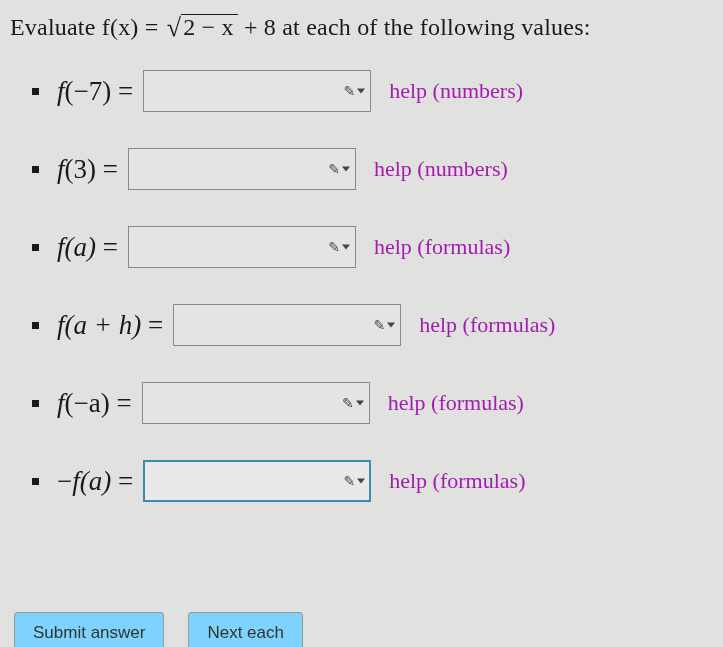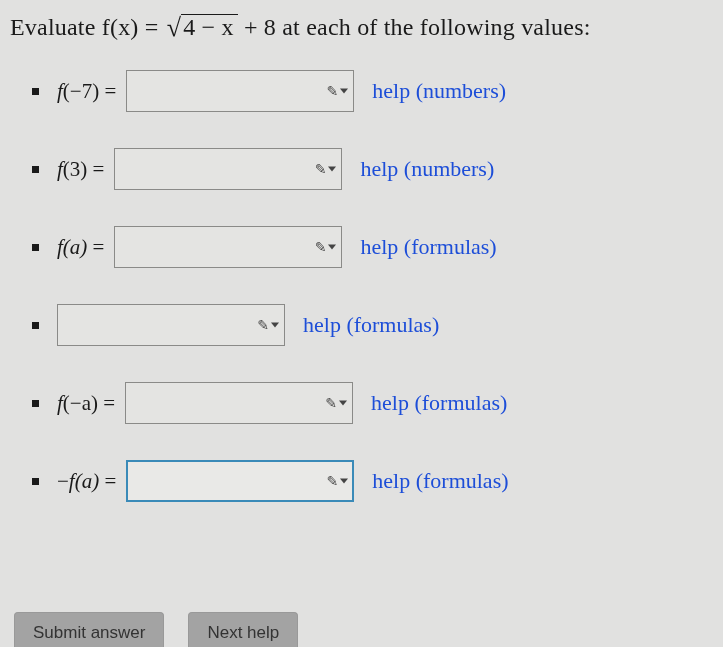--- a/index.html
+++ b/index.html
@@ -43,21 +43,21 @@
     position: relative;
   }
   .bullet {
     width: 7px;
     height: 7px;
     background: #1a1a1a;
     margin: 0 18px 0 22px;
     flex-shrink: 0;
   }
   .label {
-    font-size: 21px;
+    font-size: 27px;
     font-style: italic;
     white-space: nowrap;
     margin-right: 10px;
   }
   .label .up { font-style: normal; }
   .answer-box {
     width: 228px;
     height: 42px;
     border: 1.5px solid #8a8a88;
     background: #e4e4e2;
@@ -89,49 +89,49 @@
     color: #444;
   }
   .caret {
     width: 0; height: 0;
     border-left: 4px solid transparent;
     border-right: 4px solid transparent;
     border-top: 5px solid #444;
   }
   .help-link {
     font-size: 22px;
-    color: #1d4ed8;
+    color: #a21caf;
     cursor: pointer;
     text-decoration: none;
     text-align: right;
   }
   .bottom-row {
     position: absolute;
     bottom: 0;
     left: 14px;
     display: flex;
     gap: 24px;
   }
   .btn {
-    background: #a3a3a3;
+    background: #7dd3fc;
     border: 1px solid #999;
     border-bottom: none;
     padding: 10px 18px 4px 18px;
     font-family: Arial, sans-serif;
     font-size: 17px;
     color: #333;
     cursor: pointer;
     border-radius: 4px 4px 0 0;
   }
 </style>
 </head>
 <body>
 
 <div class="prompt">
-  <span>Evaluate </span><span class="fx">f(x)</span><span> = </span><span class="sqrt-wrap"><span class="sqrt-sym">√</span><span class="sqrt-body">4 − x</span></span><span> + 8 at each of the following values:</span>
+  <span>Evaluate </span><span class="fx">f(x)</span><span> = </span><span class="sqrt-wrap"><span class="sqrt-sym">√</span><span class="sqrt-body">2 − x</span></span><span> + 8 at each of the following values:</span>
 </div>
 
 <ul class="items">
 
   <li>
     <span class="bullet"></span>
     <span class="label">
       <span>f</span><span class="up">(−7)</span><span class="up"> =</span>
     </span>
     <span class="input-wrap">
@@ -169,20 +169,23 @@
       <span class="mode-toggle">
         <span class="pencil">✎</span>
         <span class="caret"></span>
       </span>
     </span>
     <a class="help-link">help (formulas)</a>
   </li>
 
   <li>
     <span class="bullet"></span>
+    <span class="label">
+      <span>f</span><span>(a + h)</span><span class="up"> =</span>
+    </span>
     <span class="input-wrap">
       <input class="answer-box" value="" style="">
       <span class="mode-toggle">
         <span class="pencil">✎</span>
         <span class="caret"></span>
       </span>
     </span>
     <a class="help-link">help (formulas)</a>
   </li>
 
@@ -213,14 +216,14 @@
         <span class="caret"></span>
       </span>
     </span>
     <a class="help-link">help (formulas)</a>
   </li>
 
 </ul>
 
 <div class="bottom-row">
   <button class="btn">Submit answer</button>
-  <button class="btn">Next help</button>
+  <button class="btn">Next each</button>
 </div>
 
 </body></html>

